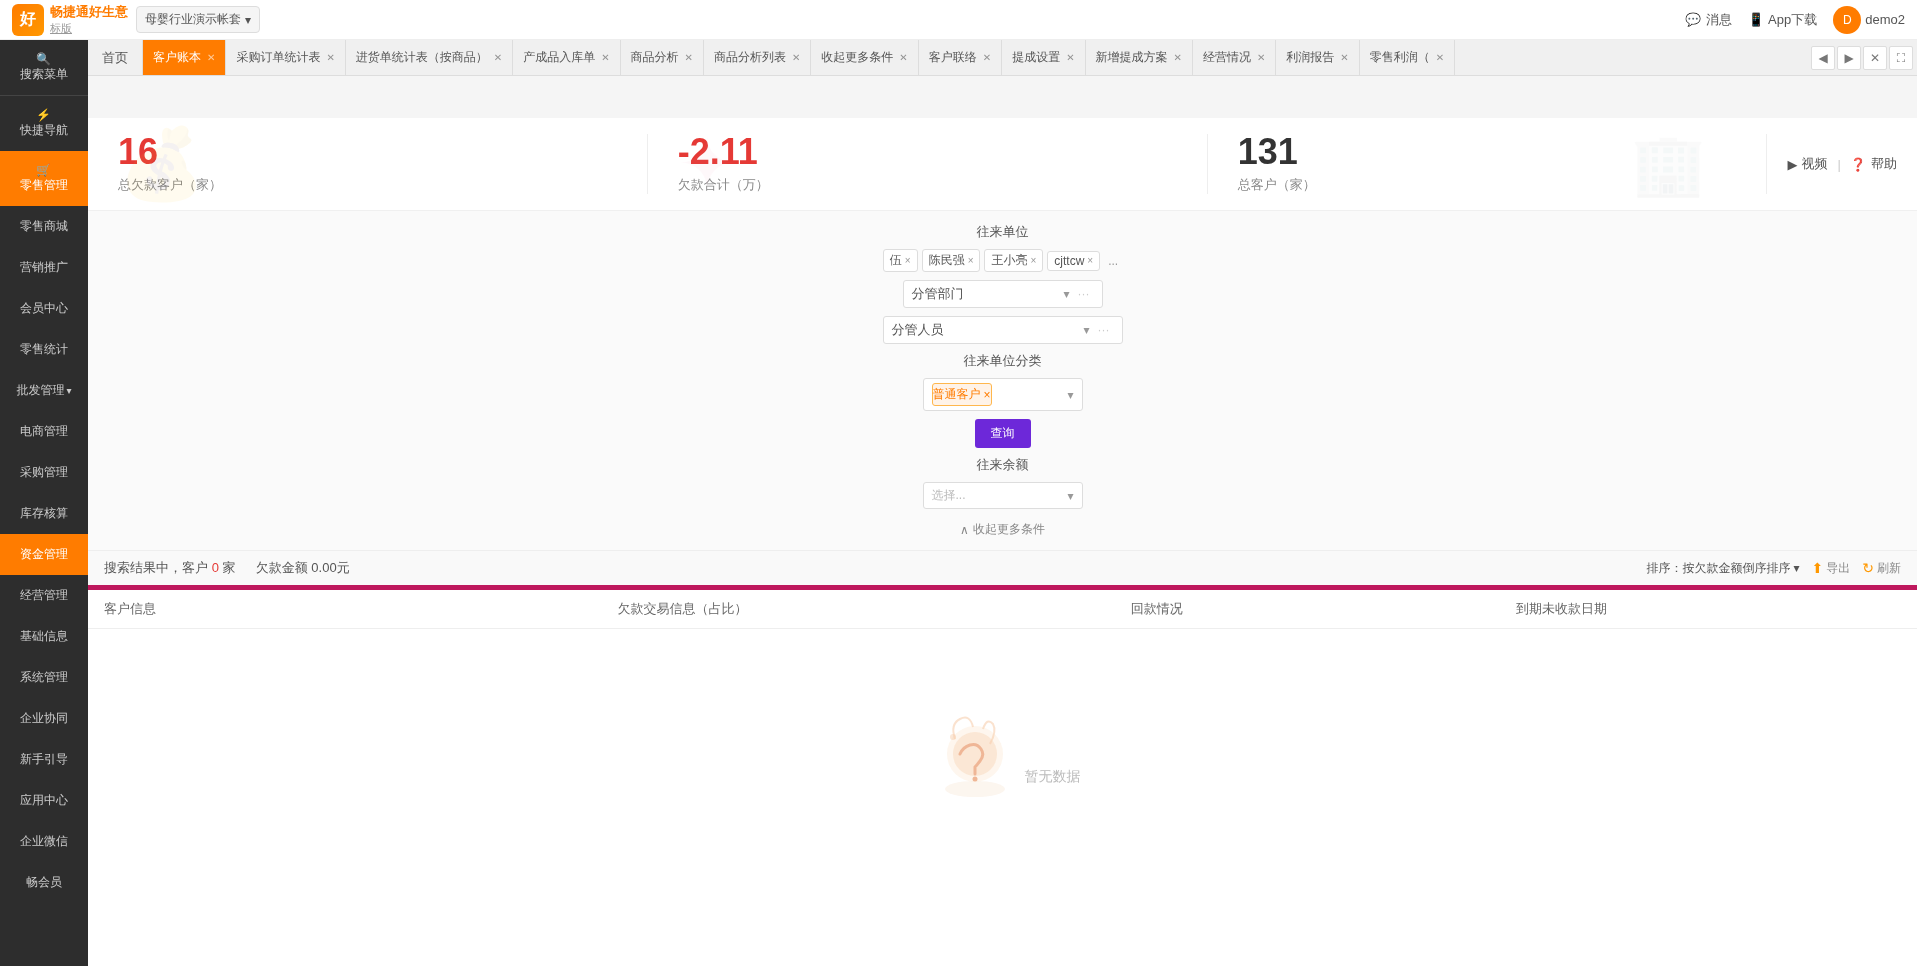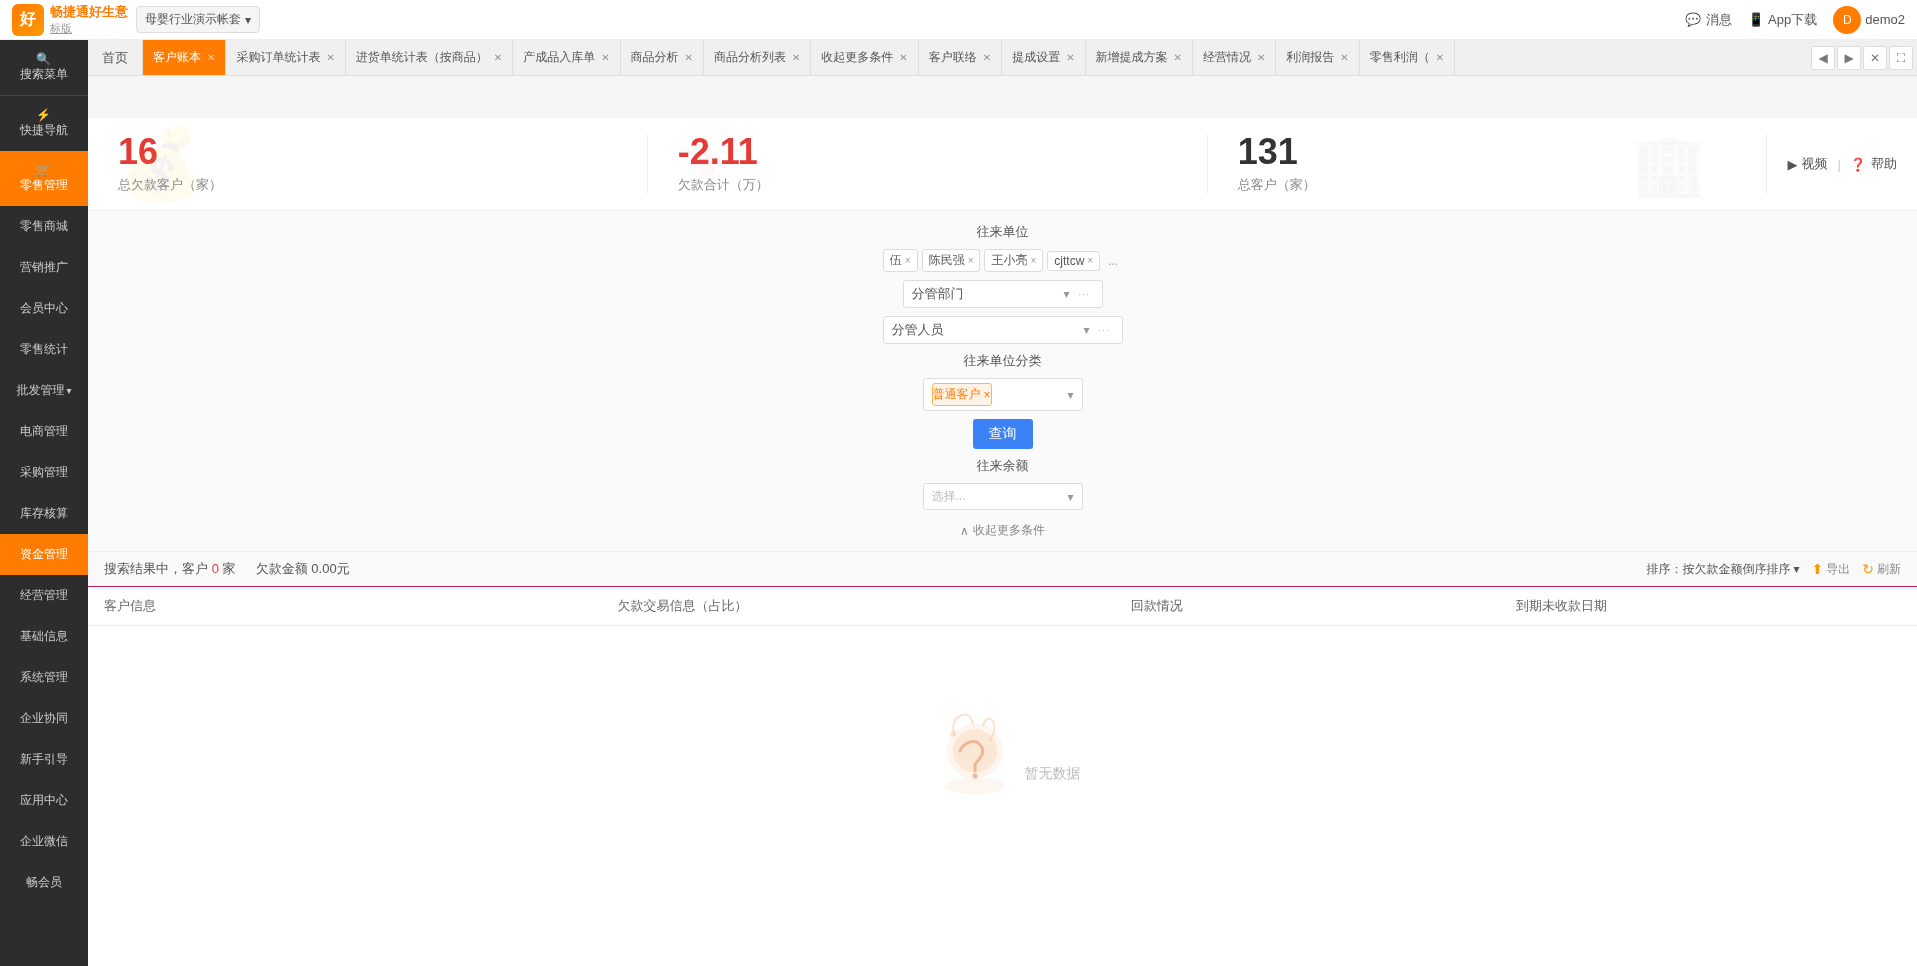--- a/index.html
+++ b/index.html
@@ -302,21 +302,21 @@
       cursor: pointer;
       padding: 4px 0;
     }
 
     
     .search-result-bar {
       display: flex;
       justify-content: space-between;
       padding: 8px 16px;
       background: #f9f9f9;
-      border-bottom: 1px solid #be185d;
+      border-bottom: 5px solid #be185d;
       font-size: 13px;
       color: #555;
     }
     .result-text { color: #555; }
     .result-text .highlight { color: #e53935; }
     .result-actions {
       display: flex;
       align-items: center;
       gap: 12px;
     }
@@ -365,26 +365,26 @@
       opacity: 0.5;
       margin-bottom: 16px;
       color: #f0a060;
     }
     .empty-text {
       font-size: 14px;
       color: #bbb;
     }
 
     .btn-query {
-      background: #3b82f6;
+      background: #6d28d9;
       color: white;
       border: none;
       border-radius: 3px;
       padding: 6px 16px;
-      font-size: 14px;
+      font-size: 12px;
       cursor: pointer;
       white-space: nowrap;
     }
   </style>
 </head>
 <body>
 
 <div class="top-header">
   <div class="top-header-left">
     <div class="logo-area">

